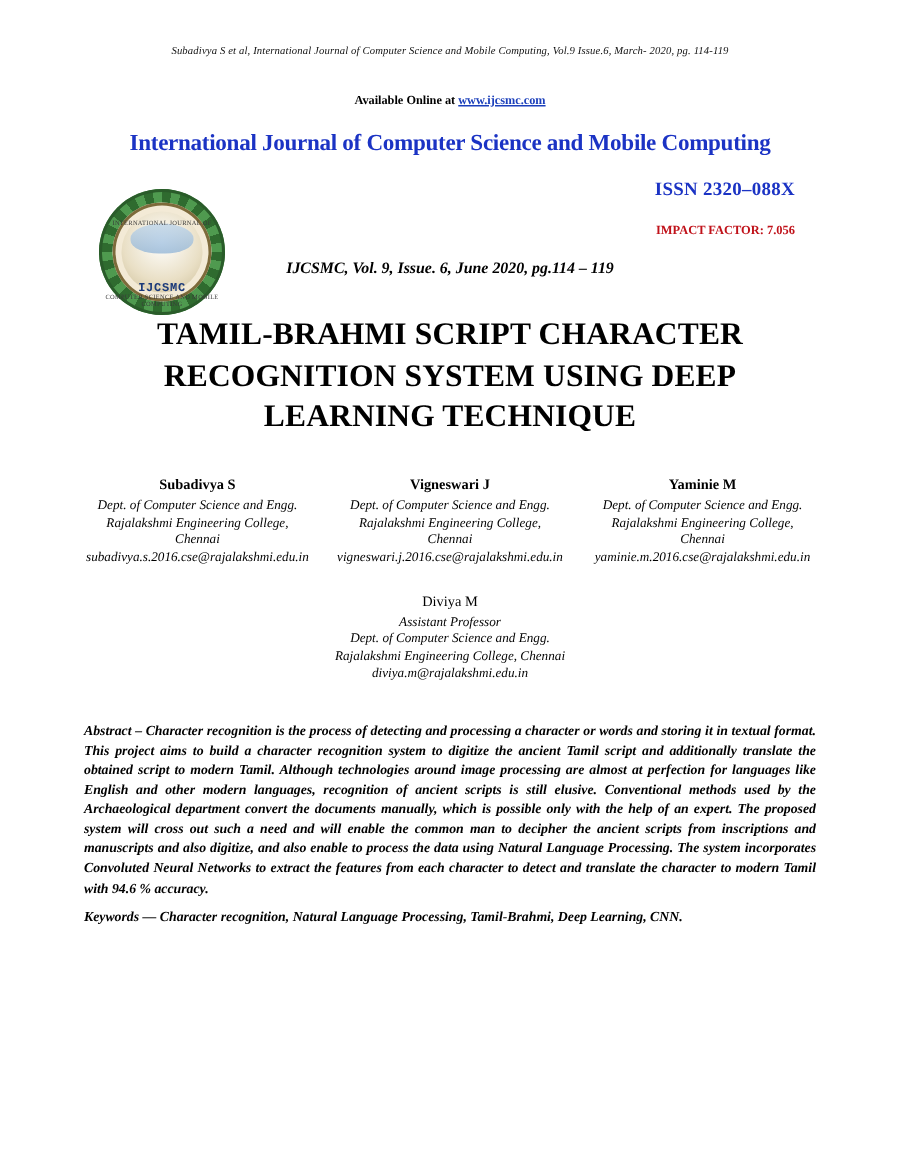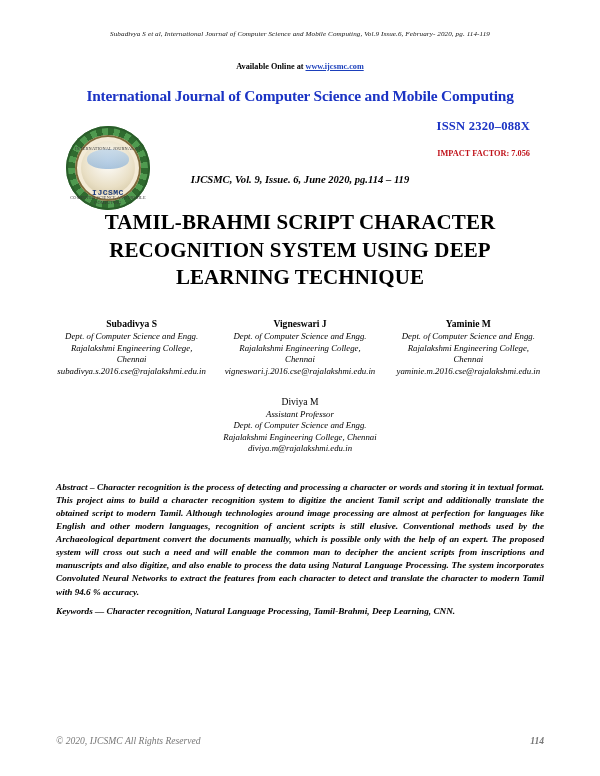--- a/index.html
+++ b/index.html
@@ -236,21 +236,21 @@
     font-weight: bold;
     font-style: italic;
     color: #777777;
   }
 </style>
 </head>
 <body>
 
 <div class="page">
 
-  <div class="runhead">Subadivya S et al, International Journal of Computer Science and Mobile Computing, Vol.9 Issue.6, February- 2020, pg. 114-119</div>
+  <div class="runhead">Subadivya S et al, International Journal of Computer Science and Mobile Computing, Vol.9 Issue.6, March- 2020, pg. 114-119</div>
 
   <div class="available">
     <span>Available Online at</span>
     <span class="url">www.ijcsmc.com</span>
   </div>
 
   <div class="journal-title">International Journal of Computer Science and Mobile Computing</div>
 
 
   <div class="issn-block">
@@ -286,18 +286,14 @@
   </div>
 
   <div class="author-single">
     <div class="name">Diviya M</div>
     <div class="aff">Assistant Professor<br>Dept. of Computer Science and Engg.<br>Rajalakshmi Engineering College, Chennai<br>diviya.m@rajalakshmi.edu.in</div>
   </div>
 
   <div class="abstract">Abstract – Character recognition is the process of detecting and processing a character or words and storing it in textual format. This project aims to build a character recognition system to digitize the ancient Tamil script and additionally translate the obtained script to modern Tamil. Although technologies around image processing are almost at perfection for languages like English and other modern languages, recognition of ancient scripts is still elusive. Conventional methods used by the Archaeological department convert the documents manually, which is possible only with the help of an expert. The proposed system will cross out such a need and will enable the common man to decipher the ancient scripts from inscriptions and manuscripts and also digitize, and also enable to process the data using Natural Language Processing. The system incorporates Convoluted Neural Networks to extract the features from each character to detect and translate the character to modern Tamil with 94.6 % accuracy.</div>
   <div class="keywords">Keywords — Character recognition, Natural Language Processing, Tamil-Brahmi, Deep Learning, CNN.</div>
 
-  <div class="footer">
-    <div>© 2020, IJCSMC All Rights Reserved</div>
-    <div class="pageno">114</div>
-  </div>
 
 </div>
 
 </body></html>

